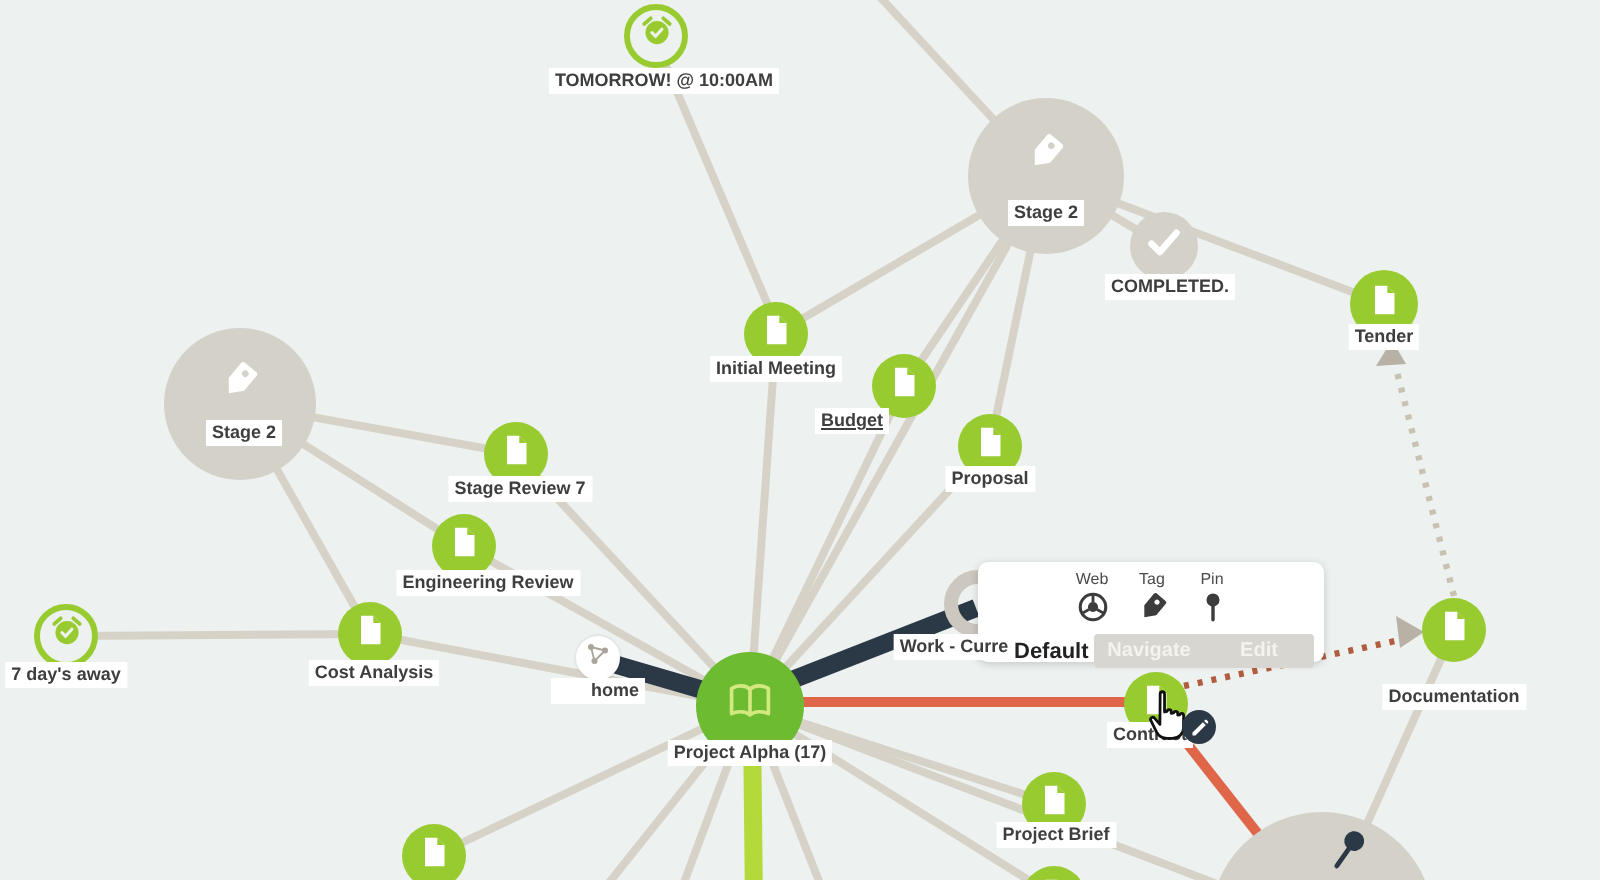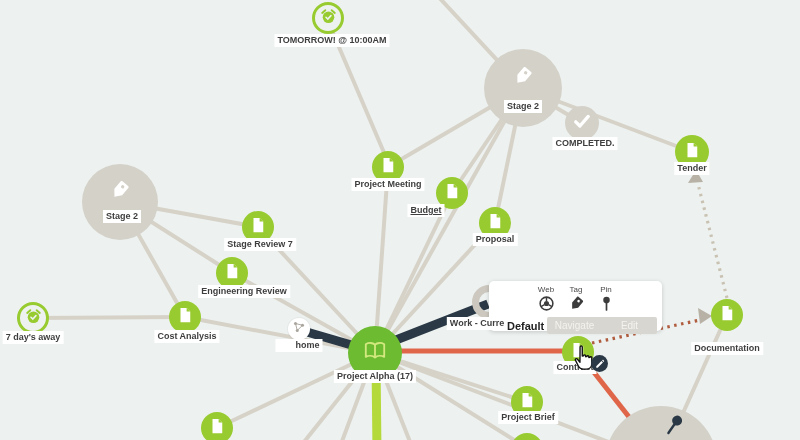--- a/index.html
+++ b/index.html
@@ -30,21 +30,21 @@
     background:#ffffff;border-radius:5px;box-shadow:0 1px 4px rgba(0,0,0,0.18);
   }
   #popup .tools{position:absolute;left:44px;top:4px;display:flex;gap:4px;}
   #popup .tool{width:26px;display:flex;flex-direction:column;align-items:center;cursor:pointer;}
   #popup .tool .tlabel{font-size:8px;color:#4a4a4a;margin-bottom:1px;}
   #popup .mode-default{position:absolute;left:18px;top:39px;font-size:11px;font-weight:bold;color:#222;}
   #popup .mode-band{
     position:absolute;left:58px;top:36px;width:110px;height:17px;background:#d8d6d1;border-radius:2px;
     display:flex;align-items:center;
   }
-  #popup .mode-band .mode{flex:1;text-align:center;font-size:10px;font-weight:normal;color:#f4f3ee;}
+  #popup .mode-band .mode{flex:1;text-align:center;font-size:10px;font-weight:bold;color:#f4f3ee;}
   #cursor{position:absolute;left:570px;top:344px;z-index:10;}
   #edit-badge{
     position:absolute;left:591px;top:355px;width:17px;height:17px;border-radius:50%;
     background:#2b3946;z-index:11;display:flex;align-items:center;justify-content:center;
   }
   .stage-icon{margin-bottom:20px;}
 </style>
 </head>
 <body>
 
@@ -248,21 +248,21 @@
   <div class="chip" style="left:122px;top:210px;">Stage 2</div>
   <div class="chip" style="left:260px;top:238px;">Stage Review 7</div>
   <div class="chip" style="left:244px;top:285px;">Engineering Review</div>
   <div class="chip" style="left:33px;top:331px;">7 day's away</div>
   <div class="chip" style="left:187px;top:330px;">Cost Analysis</div>
   <div class="chip" style="left:299px;top:339px;padding-left:20px;">home</div>
   <div class="chip" style="left:375px;top:370px;">Project Alpha (17)</div>
   <div class="chip overpop" style="left:477px;top:317px;">Work - Curre</div>
   <div class="chip" style="left:426px;top:204px;text-decoration:underline;">Budget</div>
   <div class="chip" style="left:495px;top:233px;">Proposal</div>
-  <div class="chip" style="left:388px;top:178px;">Project Meeting</div>
+  <div class="chip" style="left:388px;top:178px;">Initial Meeting</div>
   <div class="chip" style="left:575px;top:361px;">Contract</div>
   <div class="chip" style="left:727px;top:342px;">Documentation</div>
   <div class="chip" style="left:528px;top:411px;">Project Brief</div>
 
   <div id="popup">
     <div class="tools">
       <div class="tool">
         <span class="tlabel">Web</span>
         <span>
           <svg width="17" height="17" viewBox="0 0 24 24" fill="none" stroke="#3c3c3c">

